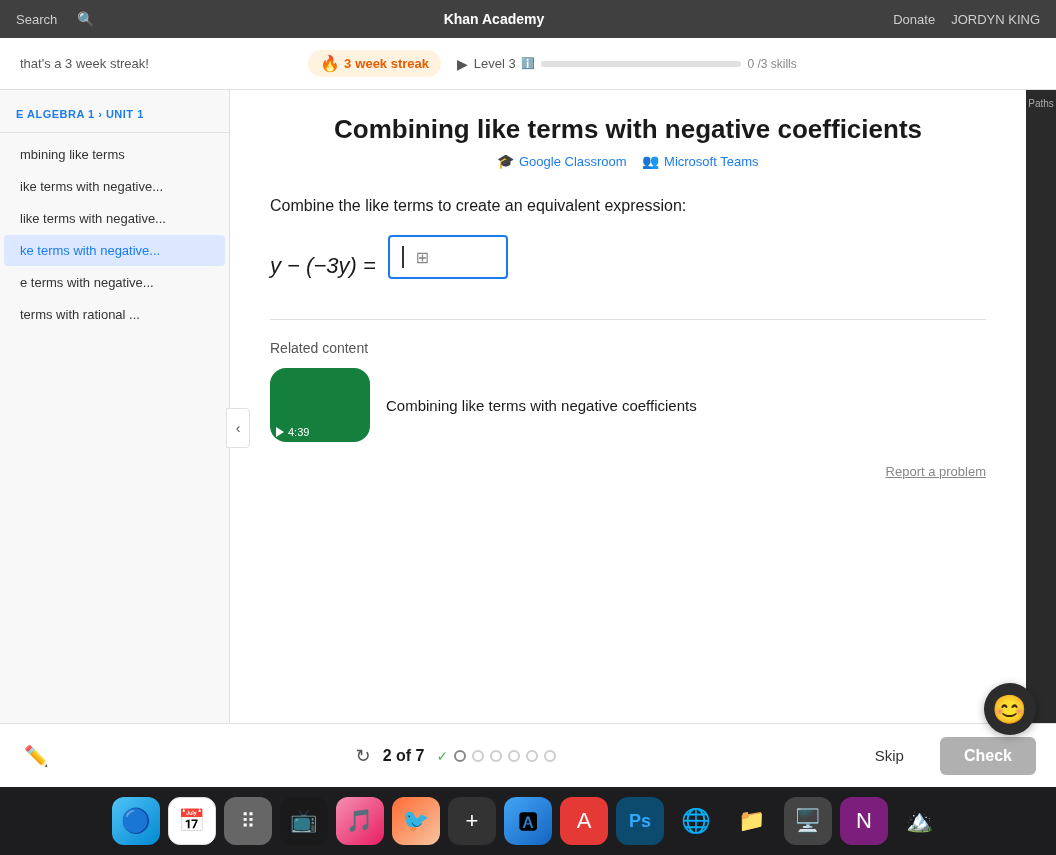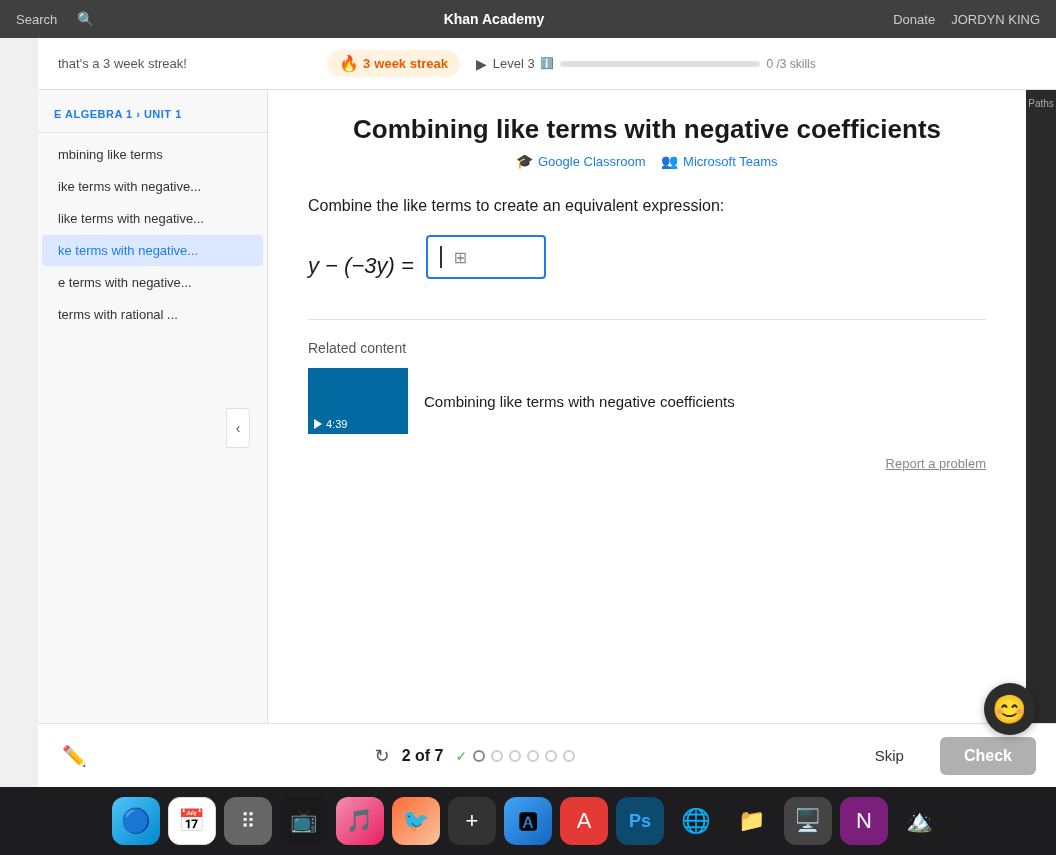--- a/index.html
+++ b/index.html
@@ -38,21 +38,20 @@
       display: flex;
       gap: 16px;
     }
 
     
     .app-container {
       display: flex;
       flex-direction: column;
       height: calc(855px - 38px - 68px);
       background: #f0f0f0;
-      padding-left: 38px;
     }
 
     
     .header {
       background: #fff;
       border-bottom: 1px solid #e0e0e0;
       padding: 8px 20px;
       display: flex;
       align-items: center;
       justify-content: space-between;
@@ -243,23 +242,23 @@
 
     .related-video {
       display: flex;
       align-items: center;
       gap: 16px;
       margin-bottom: 20px;
     }
 
     .video-thumbnail {
       width: 100px;
-      height: 66px;
-      background: #0369a1;
-      border-radius: 0;
+      height: 74px;
+      background: #15803d;
+      border-radius: 16px;
       display: flex;
       align-items: flex-end;
       padding: 4px 6px;
       position: relative;
       cursor: pointer;
       flex-shrink: 0;
     }
 
     .video-play-bar {
       display: flex;

